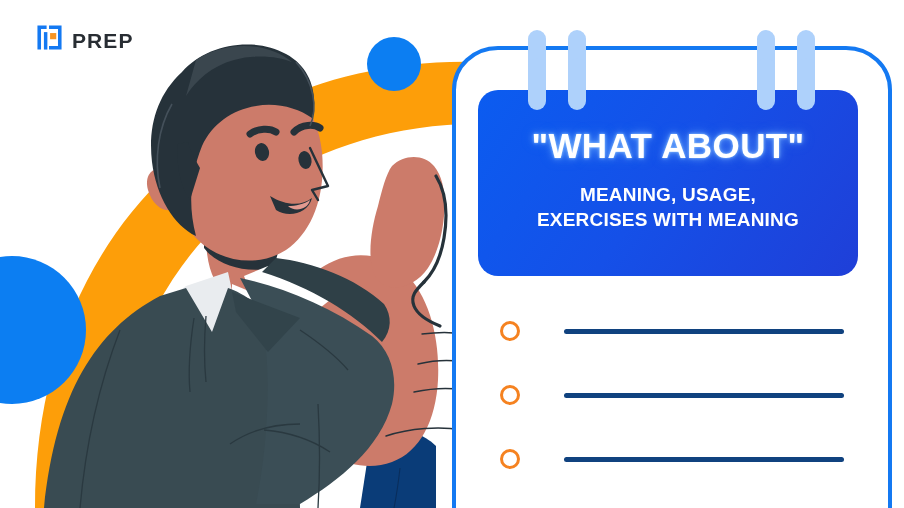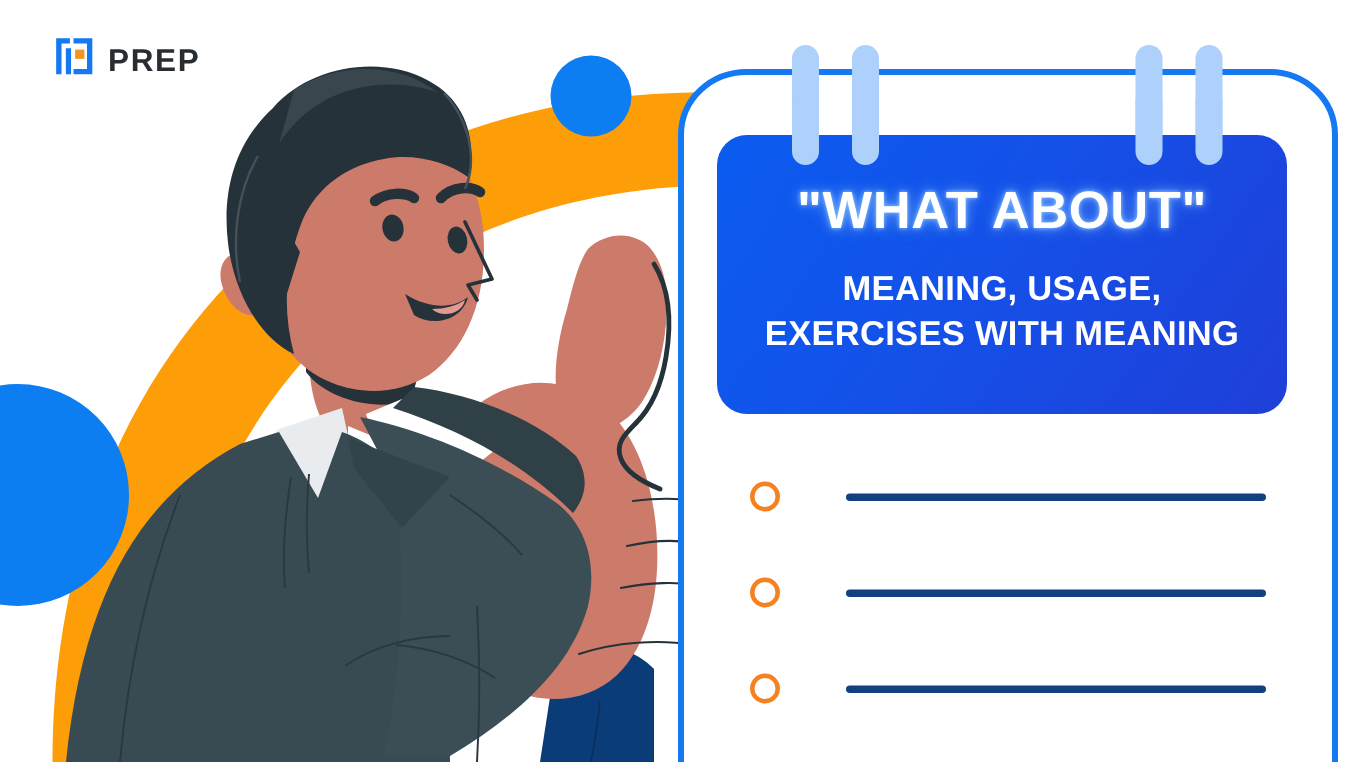--- a/index.html
+++ b/index.html
@@ -109,21 +109,21 @@
     margin: 0 0 17px 0;
     white-space: nowrap;
     text-shadow:
       0 0 3px rgba(150,200,255,0.95),
       0 0 7px rgba(120,180,255,0.75),
       0 0 13px rgba(100,170,255,0.45);
   }
   .subline {
     font-family: "Liberation Sans", sans-serif;
     font-weight: bold;
-    font-size: 23px;
+    font-size: 19px;
     letter-spacing: 0.2px;
     color: #ffffff;
     text-align: center;
     line-height: 1.32;
     margin: 0;
     white-space: nowrap;
   }
 
   
   .checklist {

